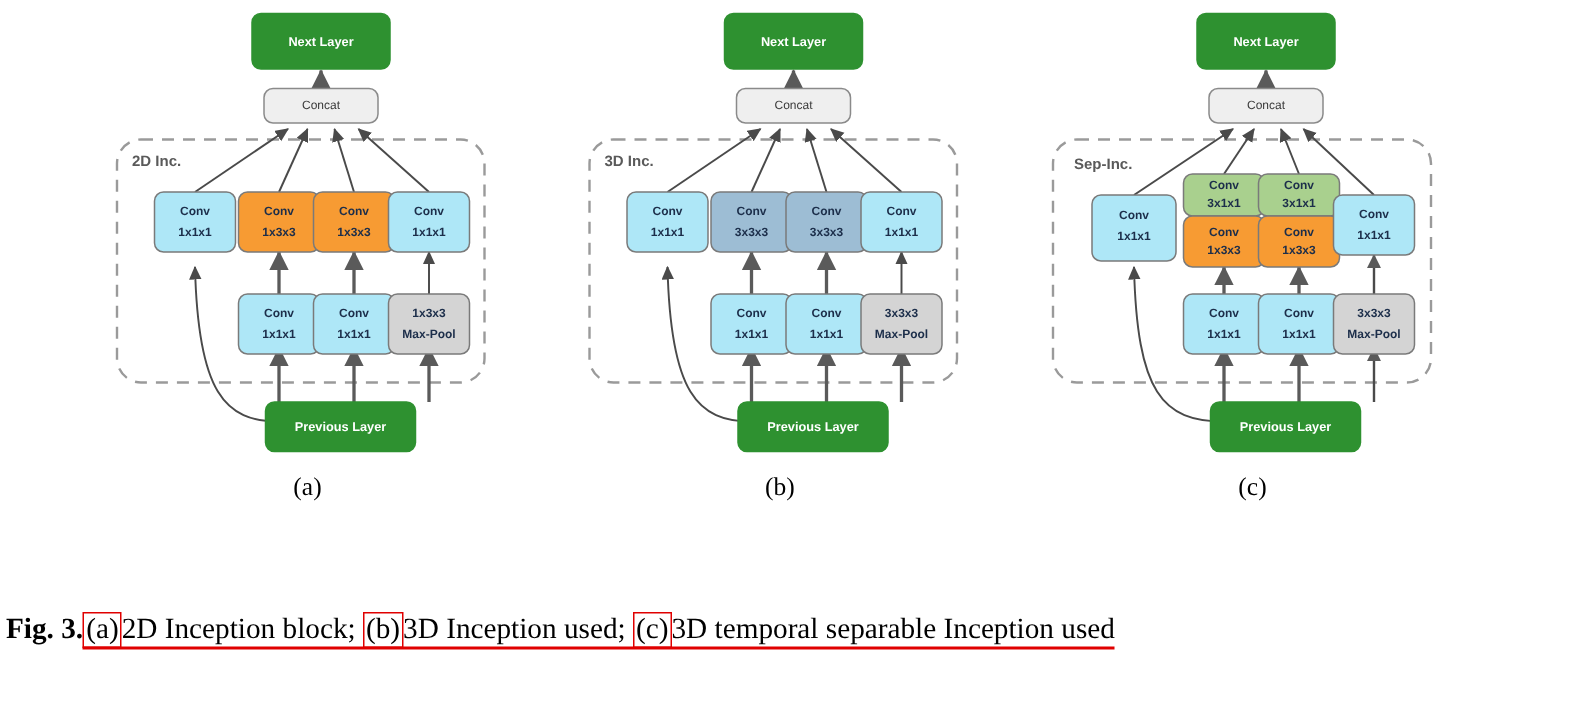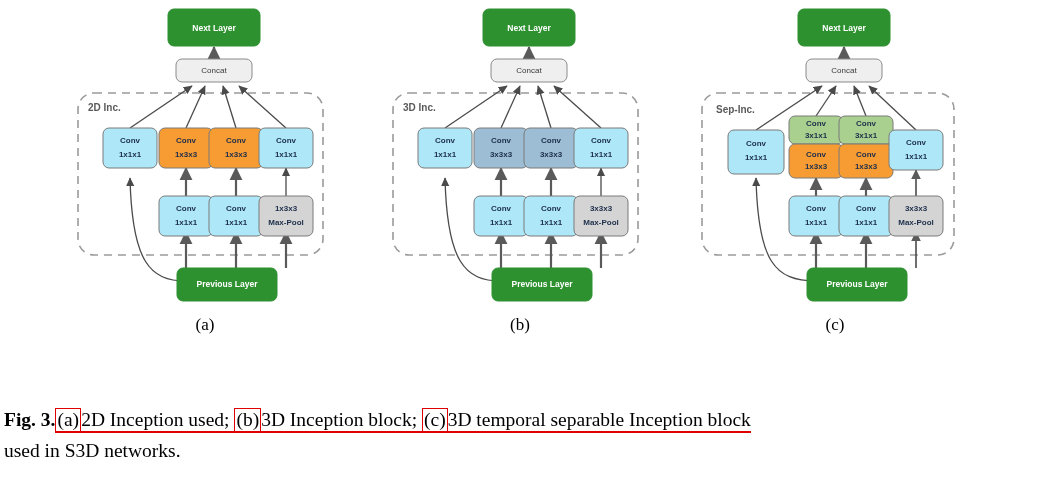--- a/index.html
+++ b/index.html
@@ -304,15 +304,14 @@
 
       <rect x="137" y="268" width="100" height="33" rx="6" ry="6" fill="#2e9130" stroke="#2e9130"></rect>
       <text class="node-label white" x="187" y="285">Previous Layer</text>
     </svg>
     <div class="panel-caption">(c)</div>
   </div>
 
 </div>
 
 <div id="caption">
-  <span class="figno">Fig. 3.</span><span class="hl-underline"><span class="redbox">(a)</span><span>2D Inception used;</span> <span class="redbox">(b)</span><span>3D Inception block;</span> <span class="redbox">(c)</span><span>3D temporal separable Inception block</span></span><br>
-  <span>used in S3D networks.</span>
+  <span class="figno">Fig. 3.</span><span class="hl-underline"><span class="redbox">(a)</span><span>2D Inception block;</span> <span class="redbox">(b)</span><span>3D Inception used;</span> <span class="redbox">(c)</span><span>3D temporal separable Inception used</span></span><br>
 </div>
 
 </body></html>

